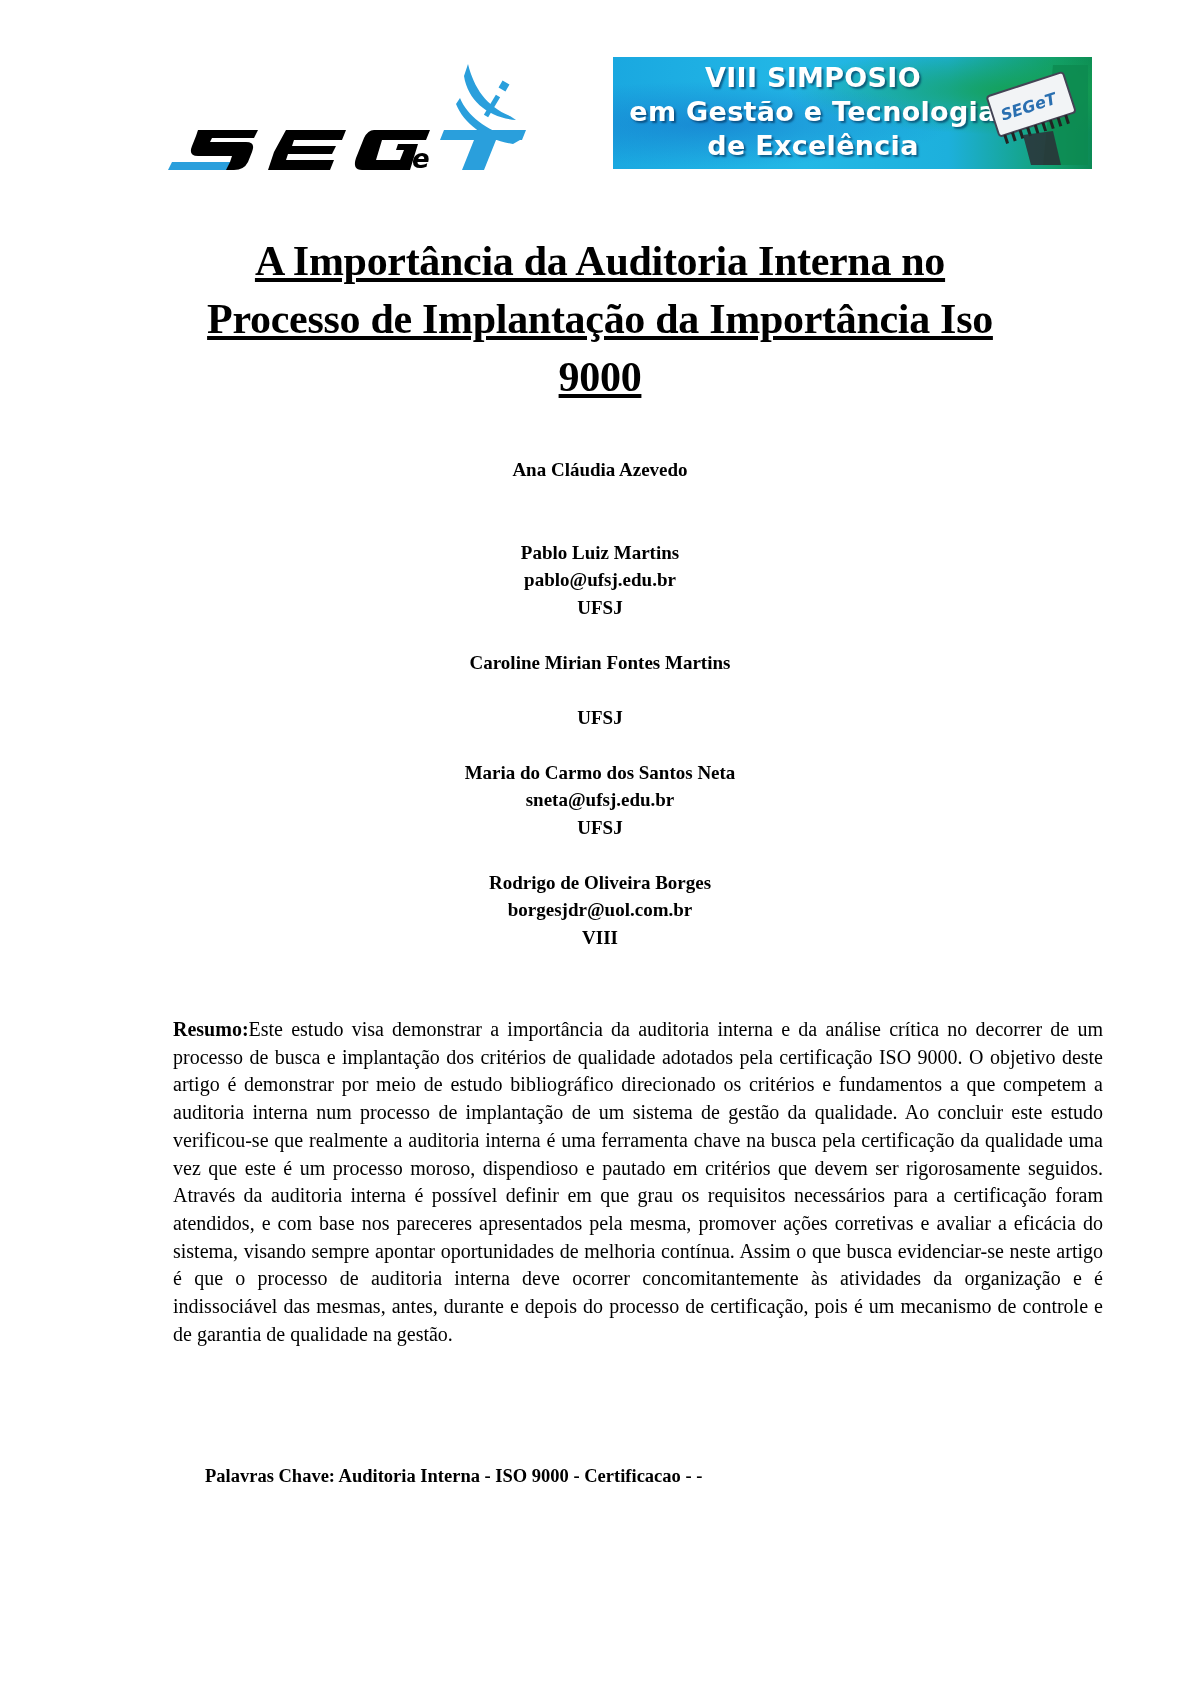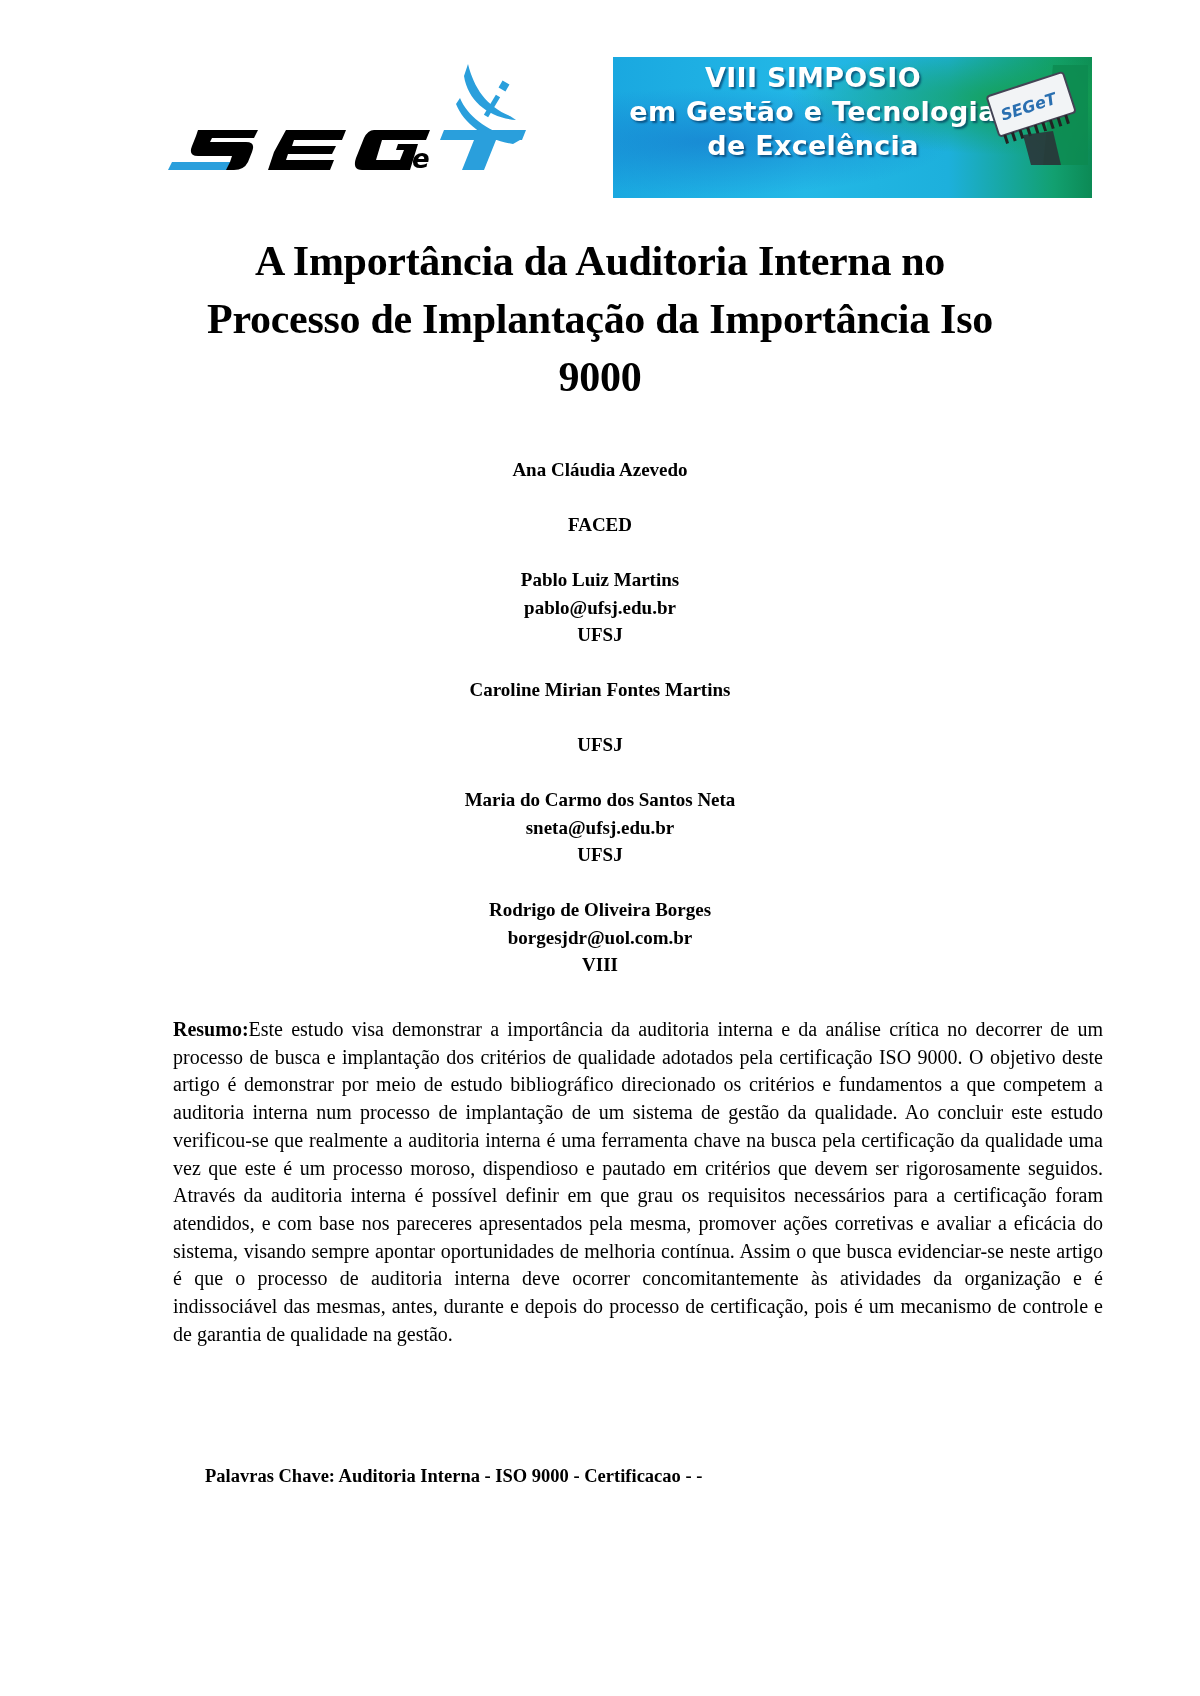--- a/index.html
+++ b/index.html
@@ -3,41 +3,42 @@
   <meta charset="utf-8">
   <style>
     html, body { margin: 0; padding: 0; background: #ffffff; }
     body { width: 1200px; height: 1696px; position: relative; overflow: hidden; color: #000; }
     .page { position: absolute; left: 0; top: 0; width: 1200px; height: 1696px; }
 
     
     .logo { position: absolute; left: 168px; top: 58px; width: 378px; height: 112px; }
     
     .banner {
-      position: absolute; left: 613px; top: 57px; width: 479px; height: 141px;
+      position: absolute; left: 613px; top: 57px; width: 479px; height: 112px;
       background:
         radial-gradient(ellipse at 20% 60%, rgba(20,110,200,0.55) 0%, rgba(20,110,200,0) 45%),
         radial-gradient(ellipse at 85% 30%, rgba(20,160,80,0.9) 0%, rgba(20,160,80,0) 40%),
         linear-gradient(90deg, #1aa8e0 0%, #23b8e6 40%, #1db0dc 70%, #12a070 92%, #0c8a55 100%);
       overflow: hidden;
     }
     .banner-text {
       position: absolute; left: 0; top: 4px; width: 400px; text-align: center;
       font-family: "DejaVu Sans", sans-serif; font-weight: bold; color: #ffffff;
       text-shadow: 2px 2px 2px rgba(0,40,80,0.6);
     }
     .banner-line { display: block; font-size: 27px; line-height: 34px; letter-spacing: 0.3px; }
     .banner-line.l1 { font-size: 27px; }
     .banner-chip { position: absolute; left: 370px; top: 8px; width: 105px; height: 100px; }
 
     
     .title {
       position: absolute; left: 100px; top: 232px; width: 1000px; text-align: center;
       font-family: "Liberation Serif", serif; font-weight: bold; font-size: 42px; line-height: 58px;
       letter-spacing: -0.3px;
+      text-decoration: underline;
     }
     .title span { display: block; }
 
     
     .authors {
       position: absolute; left: 300px; top: 456px; width: 600px; text-align: center;
       font-family: "Liberation Serif", serif; font-weight: bold; font-size: 19px; line-height: 27.5px;
     }
     .author-block { margin: 0 0 27.5px 0; }
     .author-block div { display: block; }
@@ -112,21 +113,20 @@
   <div class="title">
     <span>A Importância da Auditoria Interna no</span>
     <span>Processo de Implantação da Importância Iso</span>
     <span>9000</span>
   </div>
 
   <div class="authors">
     <div class="author-block">
       <div>Ana Cláudia Azevedo</div>
       <div class="gap"></div>
-      <div>FACED</div>
     </div>
     <div class="author-block">
       <div>Pablo Luiz Martins</div>
       <div>pablo@ufsj.edu.br</div>
       <div>UFSJ</div>
     </div>
     <div class="author-block">
       <div>Caroline Mirian Fontes Martins</div>
       <div class="gap"></div>
       <div>UFSJ</div>

